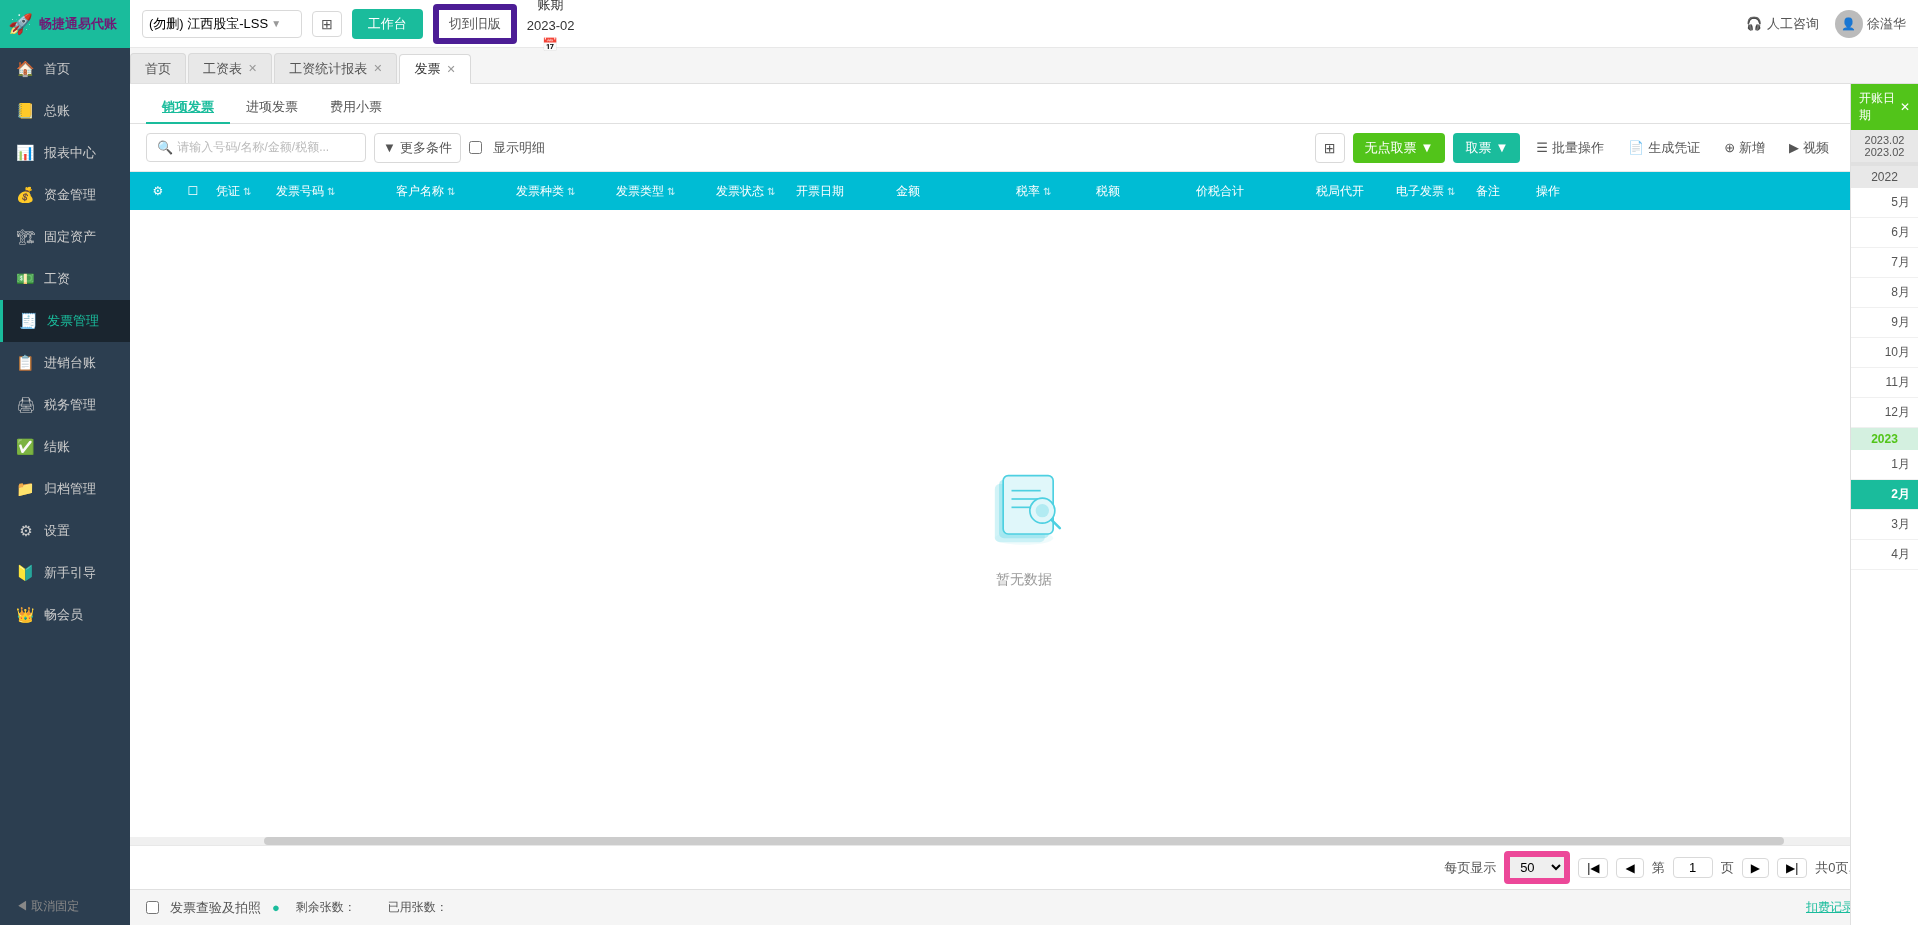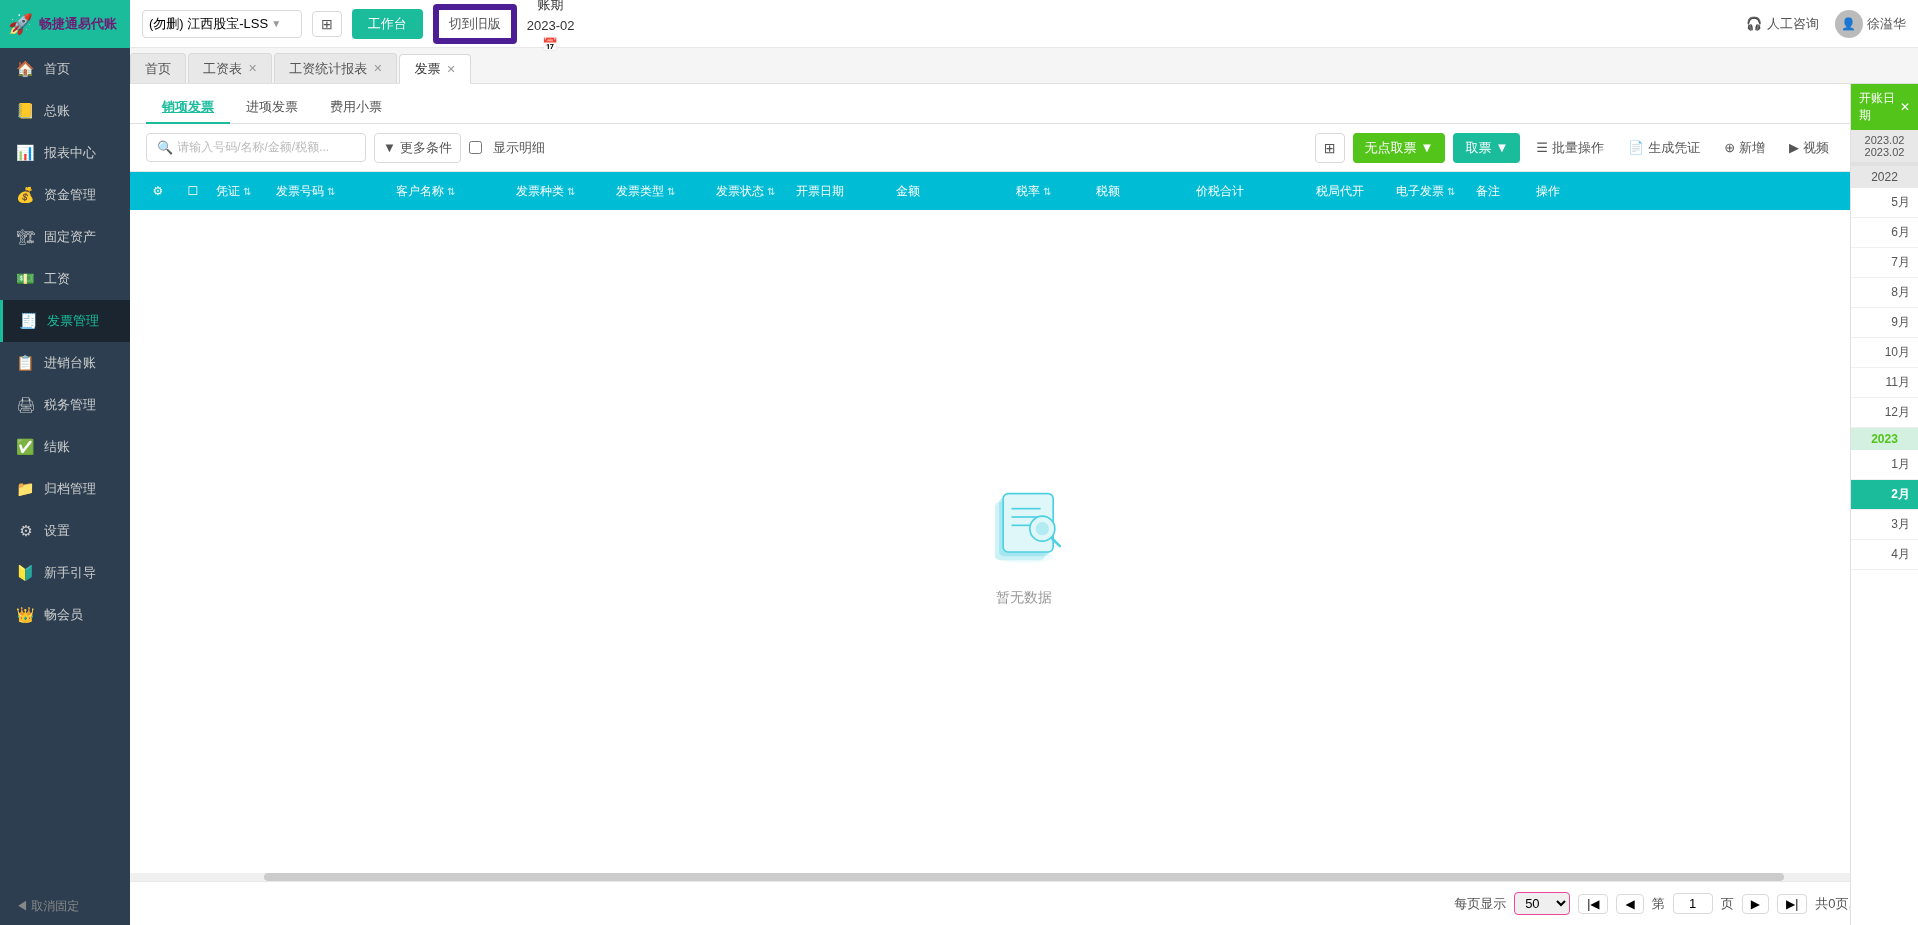--- a/index.html
+++ b/index.html
@@ -365,21 +365,21 @@
       border-top: 1px solid #e8e8e8;
       display: flex;
       align-items: center;
       padding: 0 16px;
       gap: 8px;
       font-size: 13px;
       color: #555;
       justify-content: flex-end;
     }
     .page-size-select {
-      border: 1px solid #ec4899;
+      border: 6px solid #ec4899;
       border-radius: 4px;
       padding: 2px 6px;
       font-size: 13px;
     }
     .page-btn {
       border: 1px solid #d9d9d9;
       background: #fff;
       border-radius: 4px;
       padding: 2px 8px;
       cursor: pointer;
@@ -731,20 +731,35 @@
       <button class="page-btn">|◀</button>
       <button class="page-btn">◀</button>
       <span>第</span>
       <input type="text" class="page-input" value="1" style="">
       <span>页</span>
       <button class="page-btn">▶</button>
       <button class="page-btn">▶|</button>
       <span>共0页, 0条记录</span>
     </div>
 
+    <div class="footer">
+      <label class="checkbox-label">
+        <input type="checkbox" style="">
+        <span>发票查验及拍照</span>
+        <span style="color:#1abc9c;">●</span>
+      </label>
+      <span>剩余张数：</span>
+      <span></span>
+      <span>已用张数：</span>
+      <span></span>
+      <div class="footer-right">
+        <a class="footer-link">扣费记录</a>
+        <a class="footer-link">去充值</a>
+      </div>
+    </div>
 
     <div class="calendar-panel">
       <div style="display:flex; align-items:center; justify-content:space-between; padding:6px 8px; background:#52c41a; color:#fff; font-size:12px;">
         <span>开账日期</span>
         <span style="cursor:pointer;">✕</span>
       </div>
       <div class="cal-year">
         <div style="font-size:11px;">2023.02</div>
         <div style="font-size:11px;">2023.02</div>
       </div>

